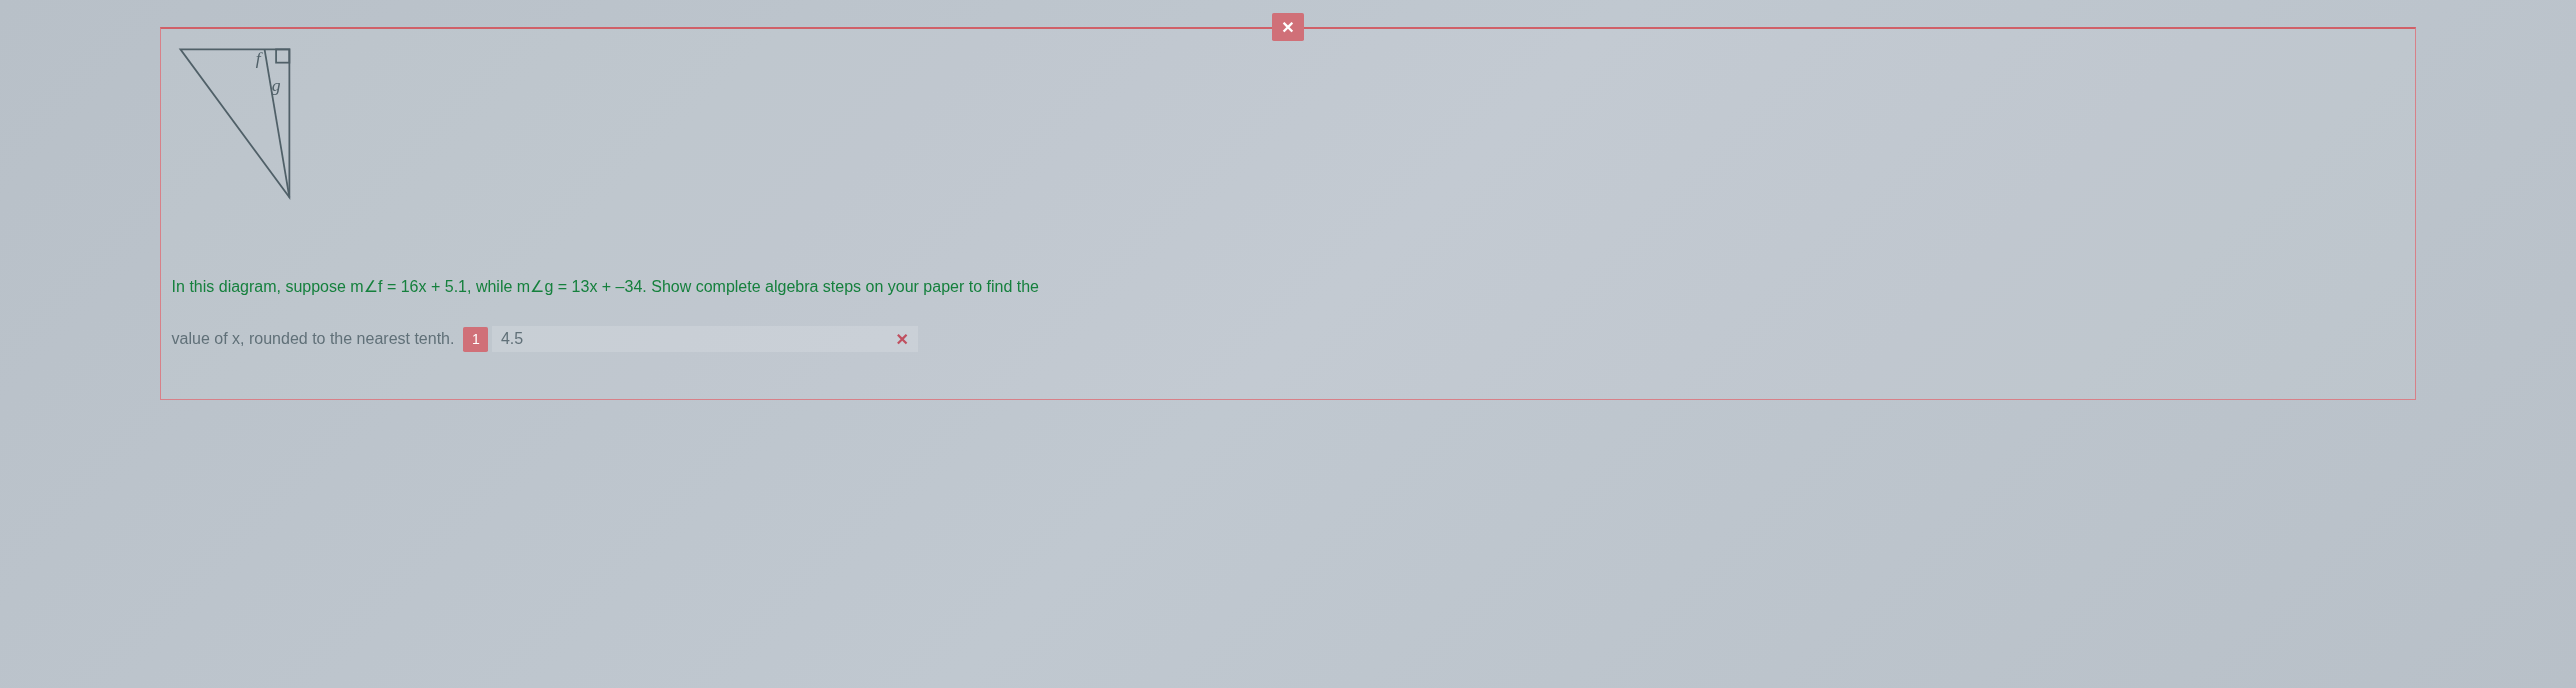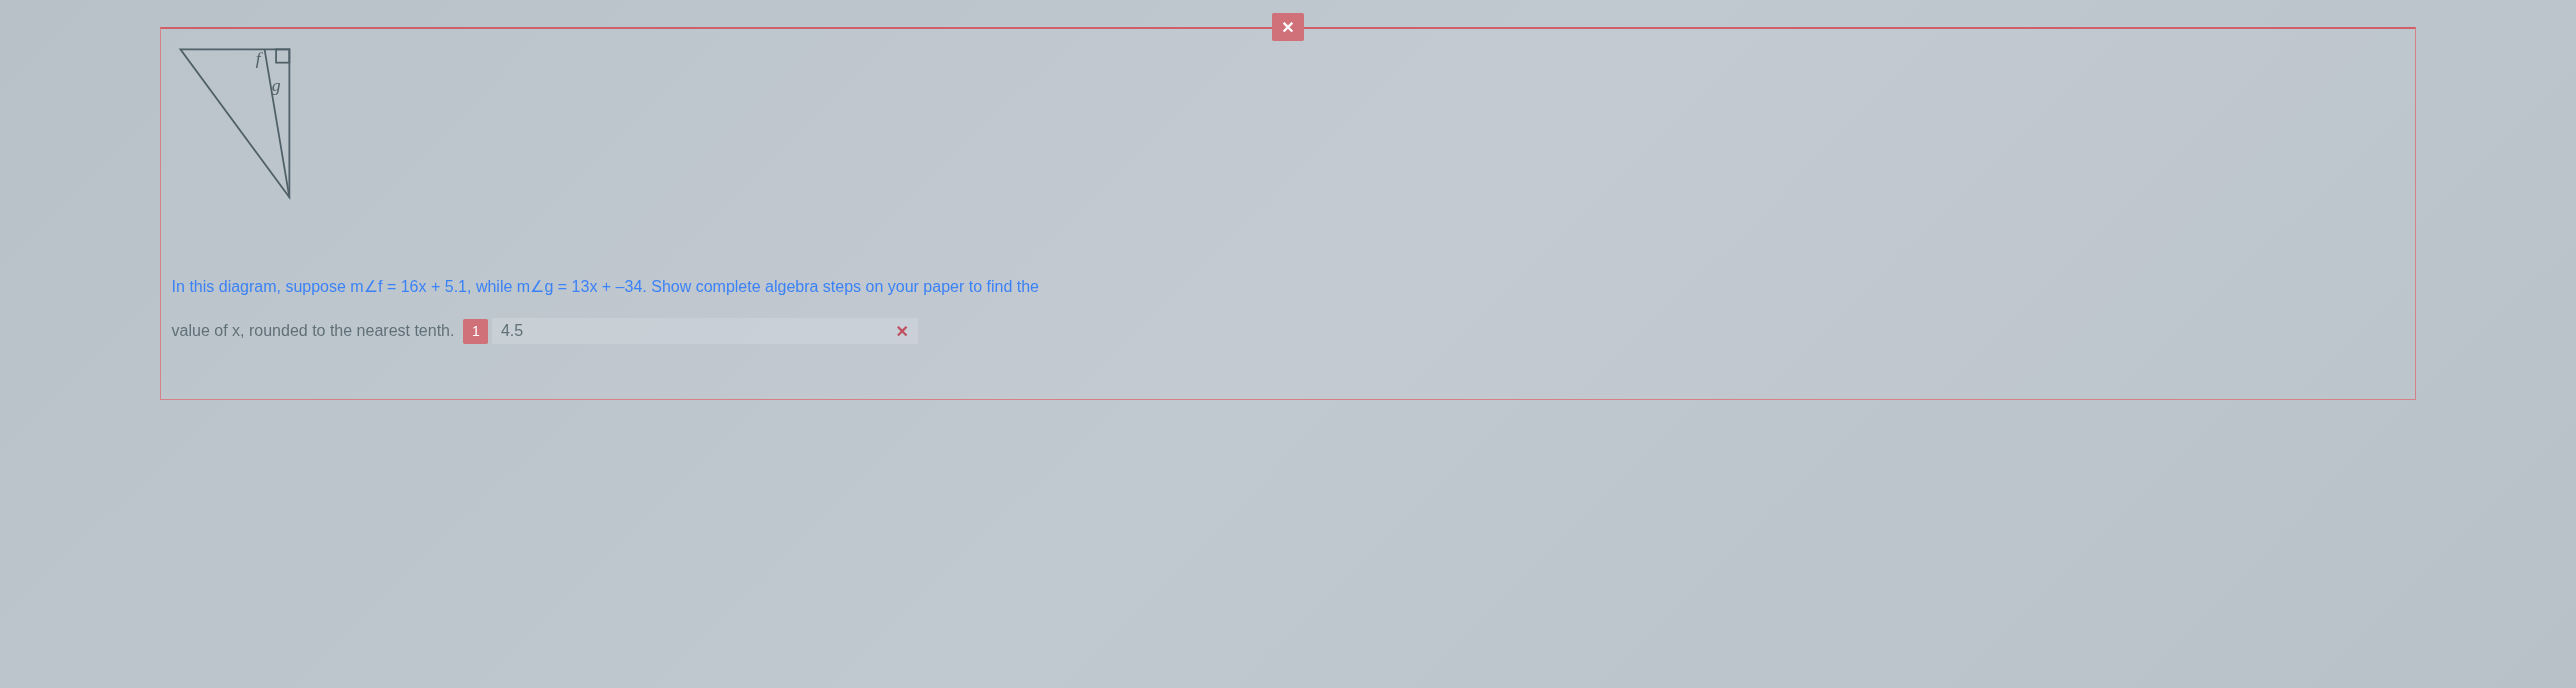--- a/index.html
+++ b/index.html
@@ -38,30 +38,30 @@
       font-size: 16px;
       border-radius: 1.8px;
     }
     .diagram {
       width: 124px;
       height: 160px;
       margin-bottom: 71px;
       margin-left: 4.4px;
     }
     .question-text {
-      color: #3b82f6;
+      color: #15803d;
       font-size: 16px;
       line-height: 1.8;
       margin-top: 2px;
     }
     .answer-line {
       display: flex;
       align-items: center;
       gap: 0;
-      margin-top: 16px;
+      margin-top: 24px;
       color: #607078;
       font-size: 16px;
     }
     .answer-prefix {
       margin-right: 9px;
     }
     .point-badge {
       background: #d07078;
       color: #fff;
       width: 25px;

